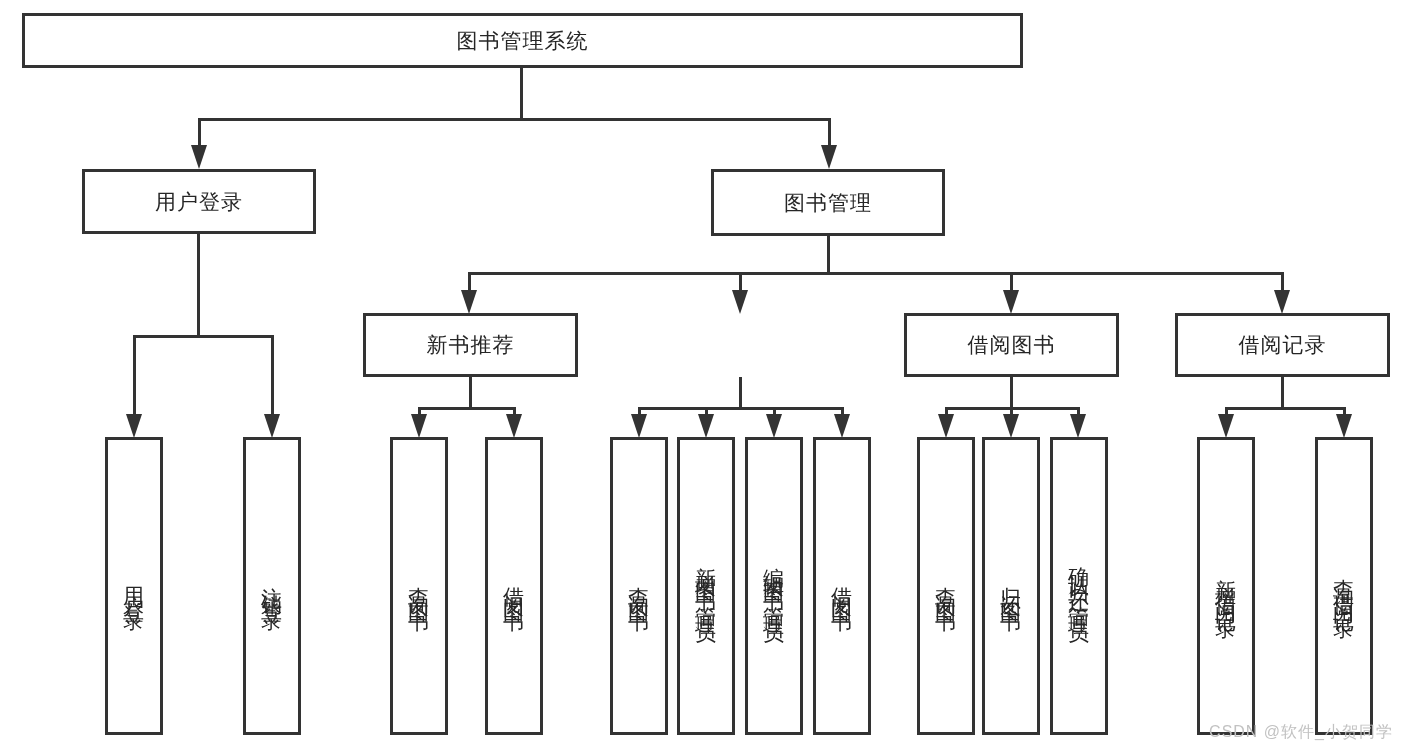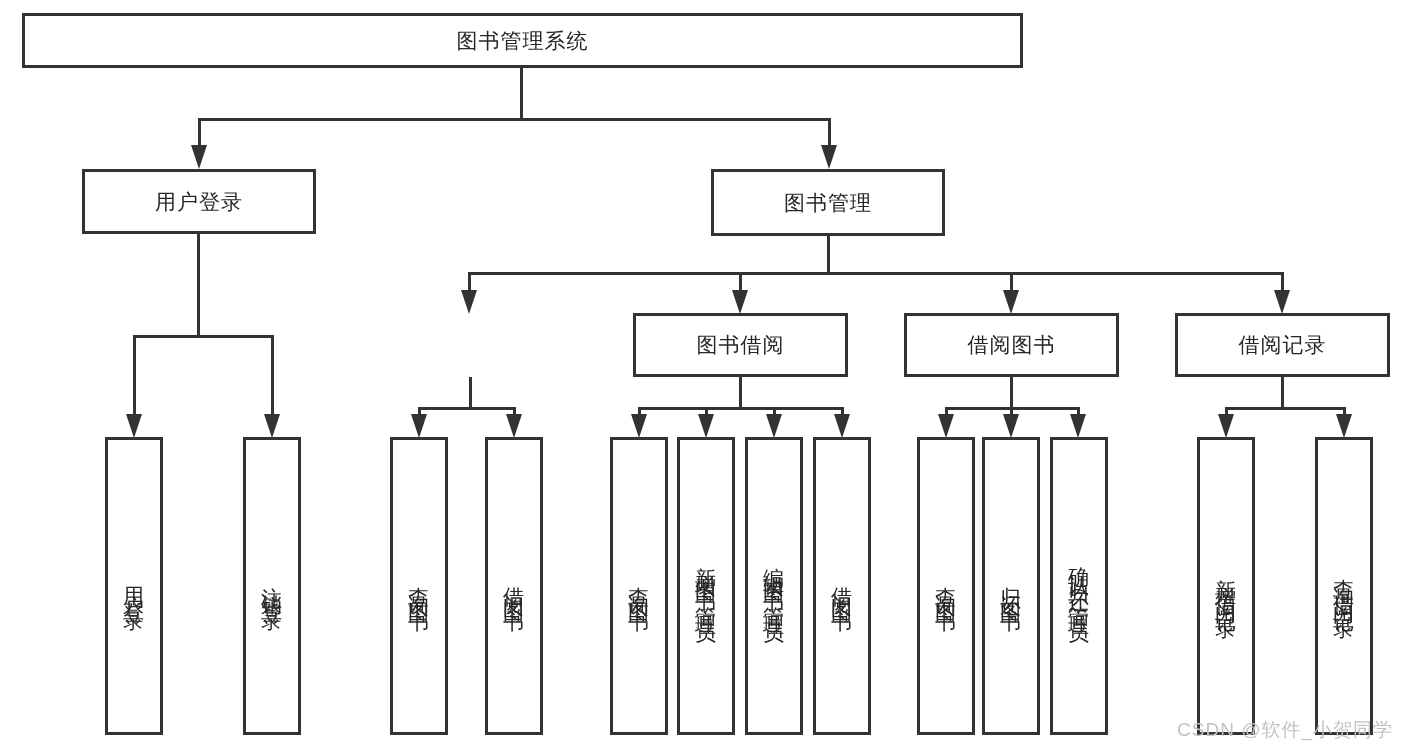--- a/index.html
+++ b/index.html
@@ -30,41 +30,41 @@
   .hline,.vline{position:absolute;background:var(--line);}
   .hline{height:3px;}
   .vline{width:3px;}
   .arrowhead{
     position:absolute;width:0;height:0;
     border-left:8px solid transparent;border-right:8px solid transparent;
     border-top:24px solid var(--line);
   }
   .watermark{
     position:absolute;right:12px;bottom:4px;z-index:10;
-    font-size:19px;color:var(--watermark);letter-spacing:1px;white-space:nowrap;
+    font-size:16px;color:var(--watermark);letter-spacing:1px;white-space:nowrap;
   }
 </style>
 </head>
 <body>
 
 <div class="stage">
 
   <div class="box" style="left:22px;top:13px;width:1001px;height:55px">
     <span>图书管理系统</span>
   </div>
 
   <div class="box" style="left:82px;top:169px;width:234px;height:65px">
     <span>用户登录</span>
   </div>
   <div class="box" style="left:711px;top:169px;width:234px;height:67px">
     <span>图书管理</span>
   </div>
 
-  <div class="box" style="left:633px;top:313px;width:215px;height:64px">
-    <span>图书借阅</span>
+  <div class="box" style="left:363px;top:313px;width:215px;height:64px">
+    <span>新书推荐</span>
   </div>
   <div class="box" style="left:904px;top:313px;width:215px;height:64px">
     <span>借阅图书</span>
   </div>
   <div class="box" style="left:1175px;top:313px;width:215px;height:64px">
     <span>借阅记录</span>
   </div>
 
   <div class="leaf" style="left:105px">
     <span class="vtxt">用户登录</span>

